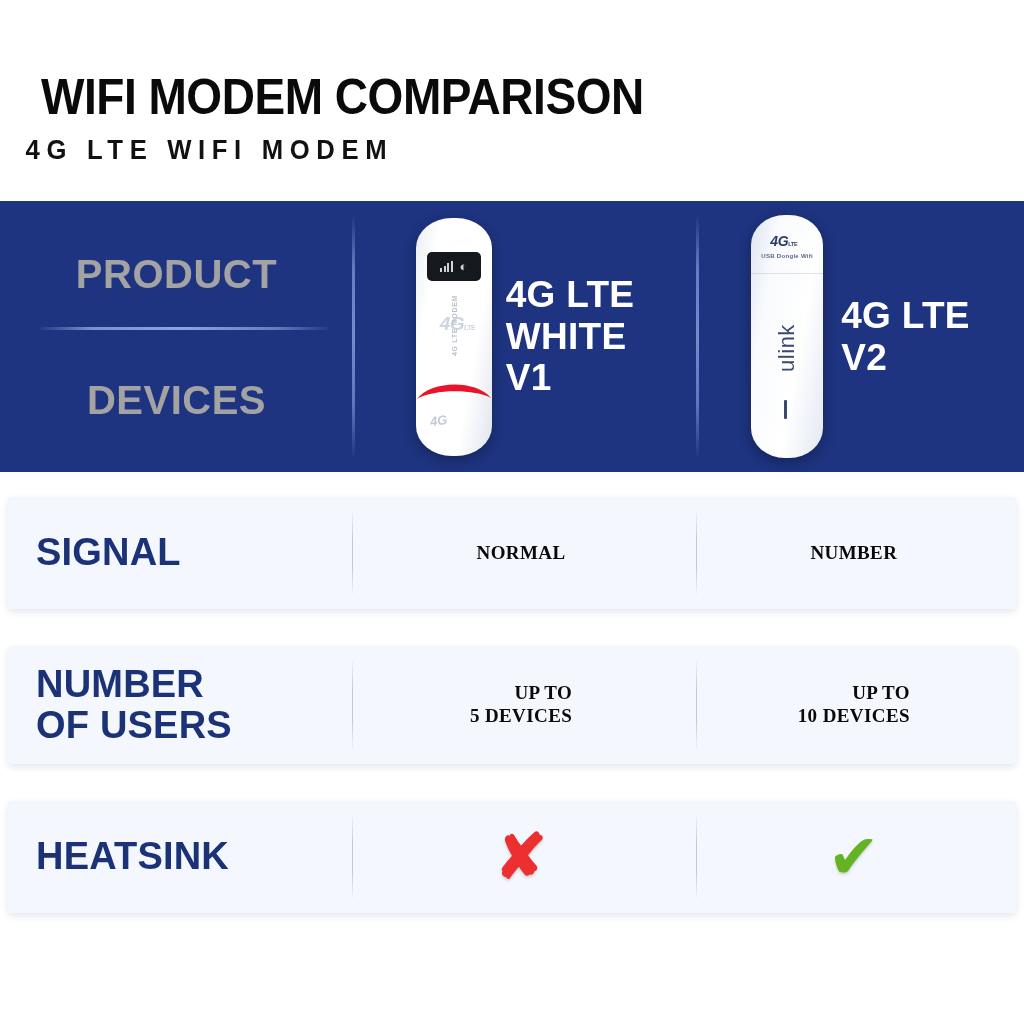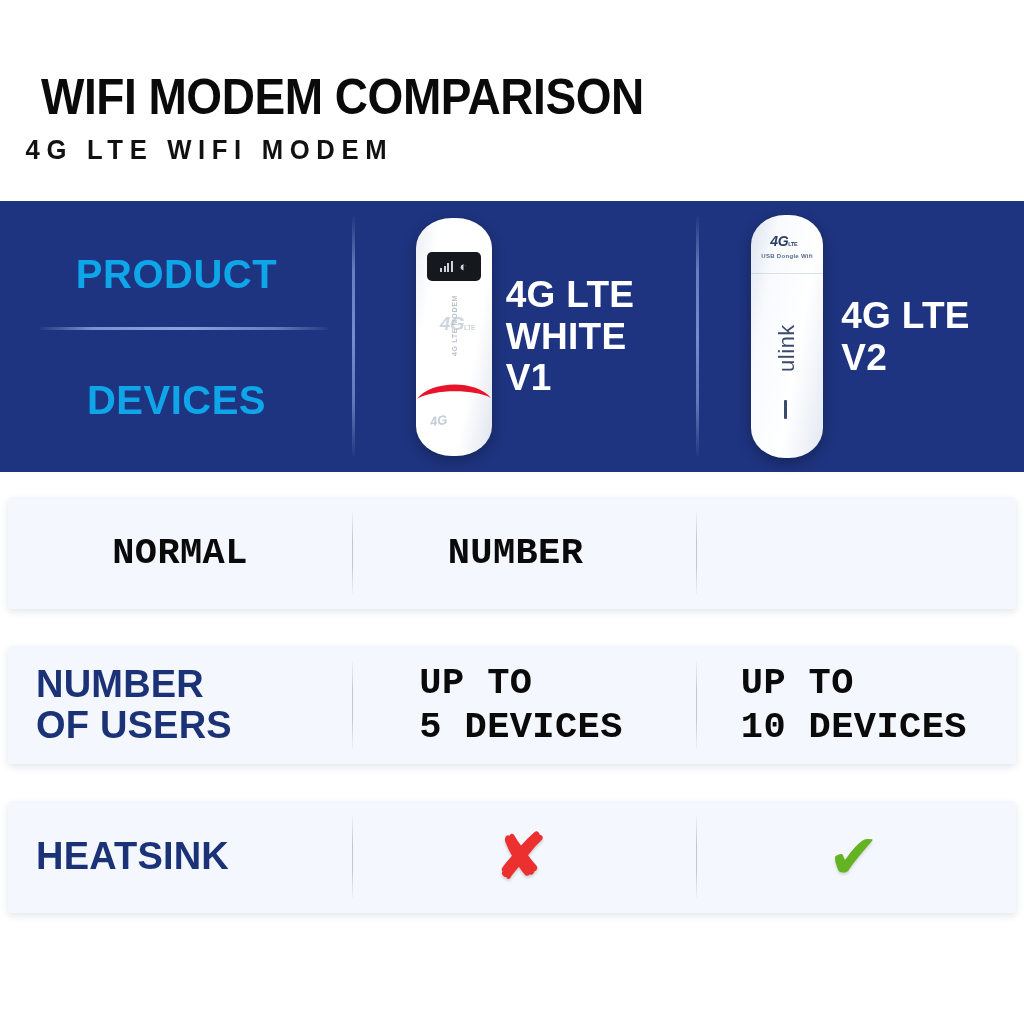--- a/index.html
+++ b/index.html
@@ -76,21 +76,21 @@
        rgba(150,175,235,0.55) 78%,
        rgba(255,255,255,0.02) 100%);
   }
   .hdr-divider.d1 { left: 352px; }
   .hdr-divider.d2 { left: 696px; }
 
   .label-product, .label-function {
     font-family: "Liberation Sans Narrow", "Liberation Sans", sans-serif;
     font-size: 40px;
     font-weight: bold;
-    color: #0ea5e9;
+    color: #a3a3a3;
     letter-spacing: 0.5px;
     line-height: 1;
     text-align: center;
     white-space: nowrap;
   }
   .label-product { margin-bottom: 43px; }
   .label-function { margin-top: 43px; }
   .pf-divider {
     position: absolute;
     left: 40px;
@@ -342,27 +342,27 @@
   .feat-name {
     font-family: "Liberation Sans Narrow", "Liberation Sans", sans-serif;
     font-size: 38px;
     font-weight: bold;
     color: #1b3277;
     line-height: 1.08;
     letter-spacing: 0.2px;
     white-space: pre-line;
   }
   .feat-val {
-    font-family: Liberation Mono, monospace;
-    font-size: 37px;
+    font-family: Liberation Serif, serif;
+    font-size: 19px;
     font-weight: bold;
     color: #0a0a0a;
     line-height: 1.2;
     letter-spacing: 0.4px;
-    text-align: left;
+    text-align: right;
     white-space: pre-line;
   }
 
   .mark-x {
     font-family: "Liberation Sans Narrow", "Liberation Sans", sans-serif;
     font-size: 62px;
     font-weight: bold;
     color: #ec2f2f;
     line-height: 1;
     text-shadow: 0 2px 3px rgba(0,0,0,0.18);
@@ -429,20 +429,23 @@
     </div>
   </div>
 
   <div class="hdr-divider d1"></div>
   <div class="hdr-divider d2"></div>
 </div>
 
 <div class="rows">
 
   <div class="frow r1">
+    <div class="cell cell-1">
+      <span class="feat-name">SIGNAL</span>
+    </div>
     <div class="cell cell-2">
       <span class="feat-val">NORMAL</span>
     </div>
     <div class="cell cell-3">
       <span class="feat-val">NUMBER</span>
     </div>
     <div class="row-divider rd1"></div>
     <div class="row-divider rd2"></div>
   </div>
 

